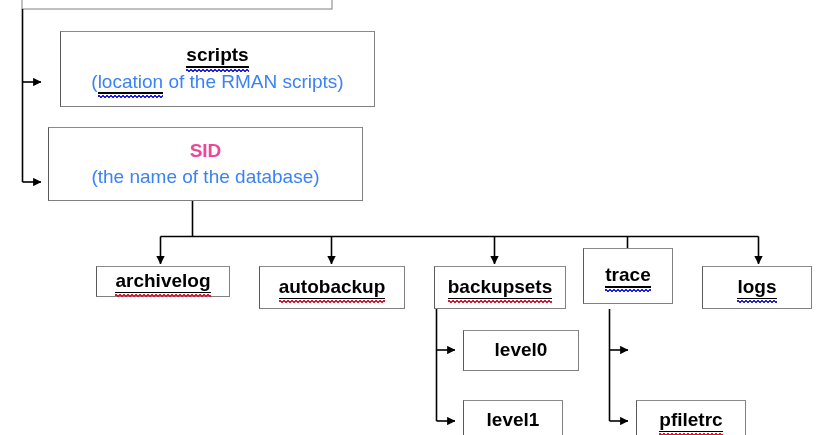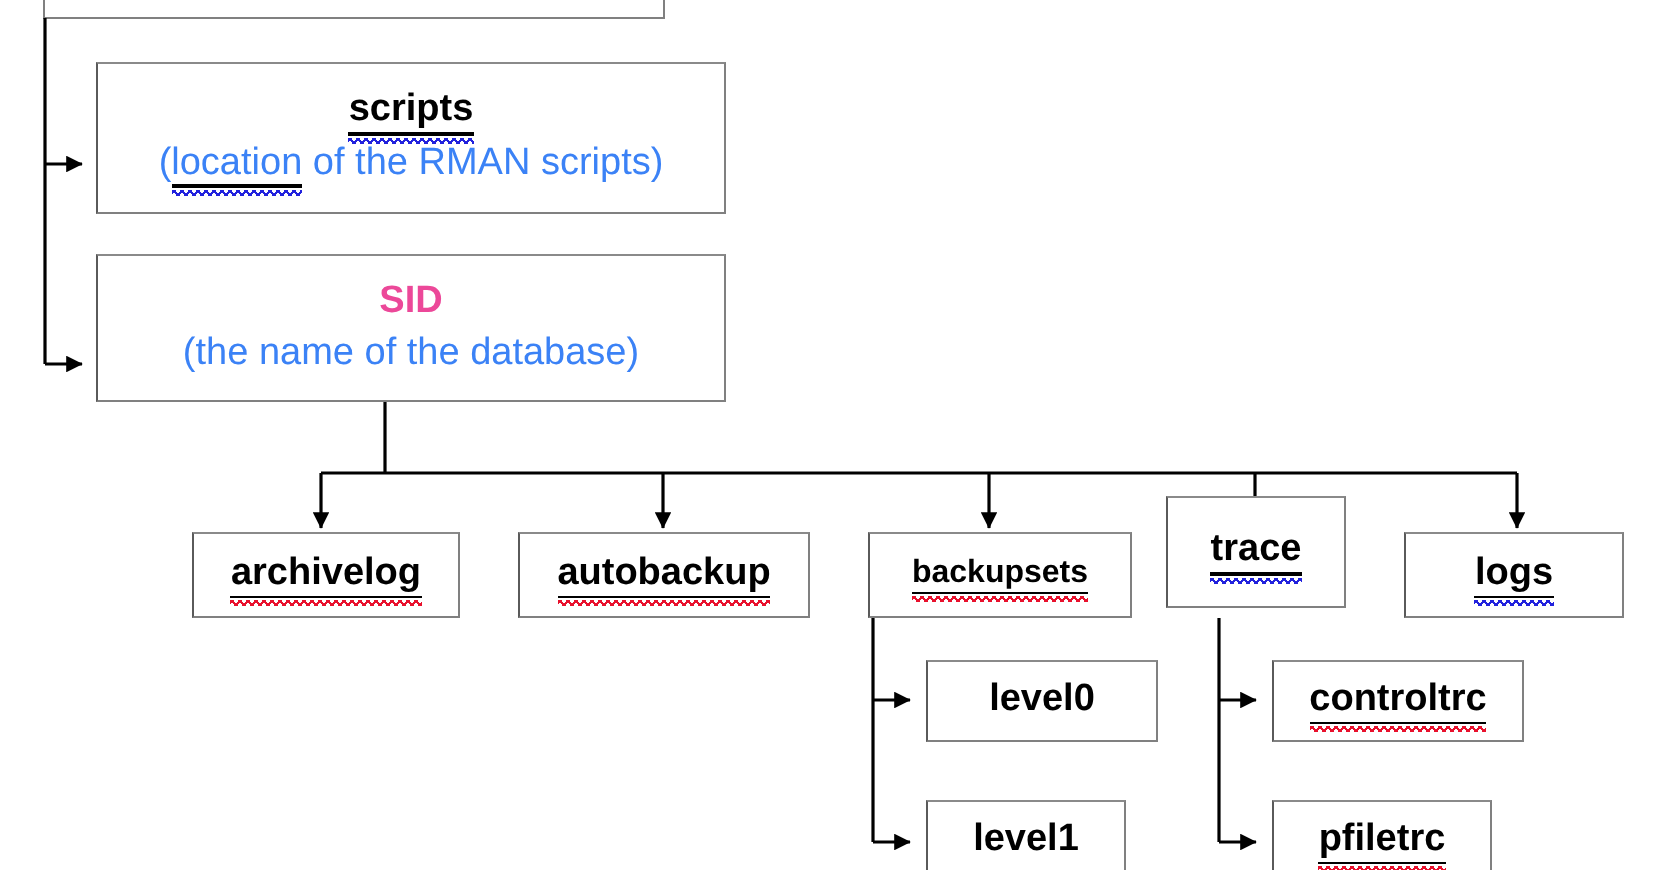--- a/index.html
+++ b/index.html
@@ -129,47 +129,47 @@
 
     <path d="M 436.5 309 L 436.5 421" fill="none" stroke="#000000" stroke-width="1.6"></path>
     <path d="M 436.5 350 L 455 350" fill="none" stroke="#000000" stroke-width="1.6" marker-end="url(#arrow)"></path>
     <path d="M 436.5 421 L 455 421" fill="none" stroke="#000000" stroke-width="1.6" marker-end="url(#arrow)"></path>
 
     <path d="M 609.5 309 L 609.5 421" fill="none" stroke="#000000" stroke-width="1.6"></path>
     <path d="M 609.5 350 L 628 350" fill="none" stroke="#000000" stroke-width="1.6" marker-end="url(#arrow)"></path>
     <path d="M 609.5 421 L 628 421" fill="none" stroke="#000000" stroke-width="1.6" marker-end="url(#arrow)"></path>
   </svg>
 
-  <div class="node-box" style="left:48px; top:31px; width:315px; height:76px; font-size:19px;">
+  <div class="node-box" style="left:60px; top:31px; width:315px; height:76px; font-size:19px;">
     <div class="node-title">
       <span class="u sq blue-sq"><span>scripts</span></span>
     </div>
     <div class="node-sub" style="margin-top:3px;">
       <span>(</span><span class="u sq blue-sq"><span>location</span></span><span> of the RMAN scripts)</span>
     </div>
   </div>
 
   <div class="node-box" style="left:48px; top:127px; width:315px; height:74px; font-size:19px;">
     <div class="node-title red">SID</div>
     <div class="node-sub" style="margin-top:3px;">(the name of the database)</div>
   </div>
 
-  <div class="node-box" style="left:96px; top:266px; width:134px; height:43px; font-size:19px;">
+  <div class="node-box" style="left:96px; top:266px; width:134px; height:31px; font-size:19px;">
     <div class="node-title">
       <span class="u sq red-sq"><span>archivelog</span></span>
     </div>
   </div>
 
   <div class="node-box" style="left:259px; top:266px; width:146px; height:43px; font-size:19px;">
     <div class="node-title">
       <span class="u sq red-sq"><span>autobackup</span></span>
     </div>
   </div>
 
-  <div class="node-box" style="left:434px; top:266px; width:132px; height:43px; font-size:16px;">
+  <div class="node-box" style="left:434px; top:266px; width:132px; height:43px; font-size:19px;">
     <div class="node-title">
       <span class="u sq red-sq"><span>backupsets</span></span>
     </div>
   </div>
 
   <div class="node-box" style="left:583px; top:248px; width:90px; height:56px; font-size:19px;">
     <div class="node-title">
       <span class="u sq blue-sq"><span>trace</span></span>
     </div>
   </div>
@@ -181,25 +181,20 @@
   </div>
 
   <div class="node-box" style="left:463px; top:330px; width:116px; height:41px; font-size:19px;">
     <div class="node-title">level0</div>
   </div>
 
   <div class="node-box" style="left:463px; top:400px; width:100px; height:41px; font-size:19px;">
     <div class="node-title">level1</div>
   </div>
 
-  <div class="node-box" style="left:636px; top:330px; width:126px; height:41px; font-size:19px;">
-    <div class="node-title">
-      <span class="u sq red-sq"><span>controltrc</span></span>
-    </div>
-  </div>
 
   <div class="node-box" style="left:636px; top:400px; width:110px; height:41px; font-size:19px;">
     <div class="node-title">
       <span class="u sq red-sq"><span>pfiletrc</span></span>
     </div>
   </div>
 
 </div>
 
 </body></html>

